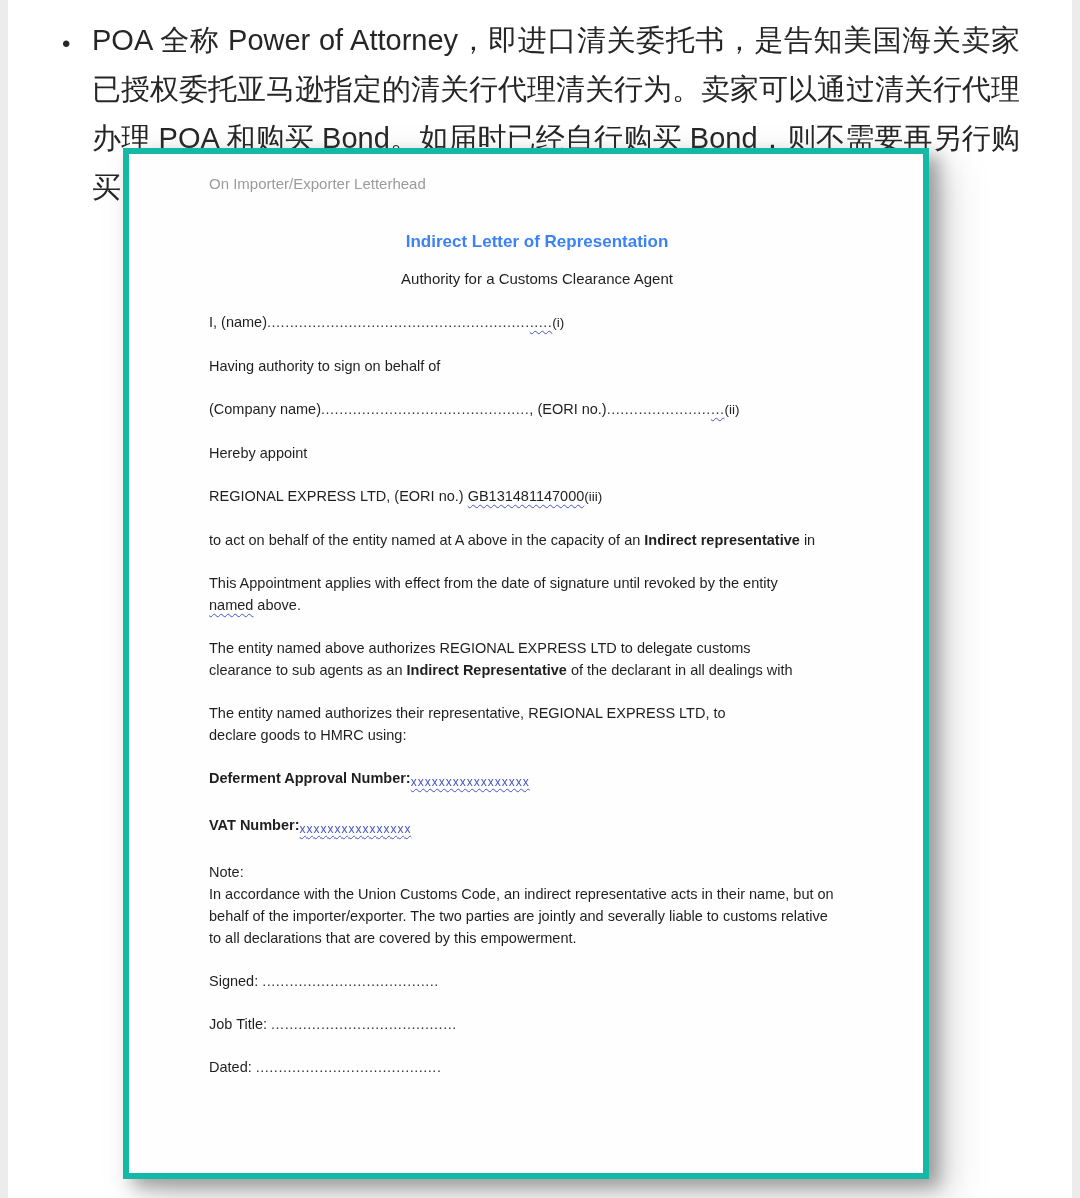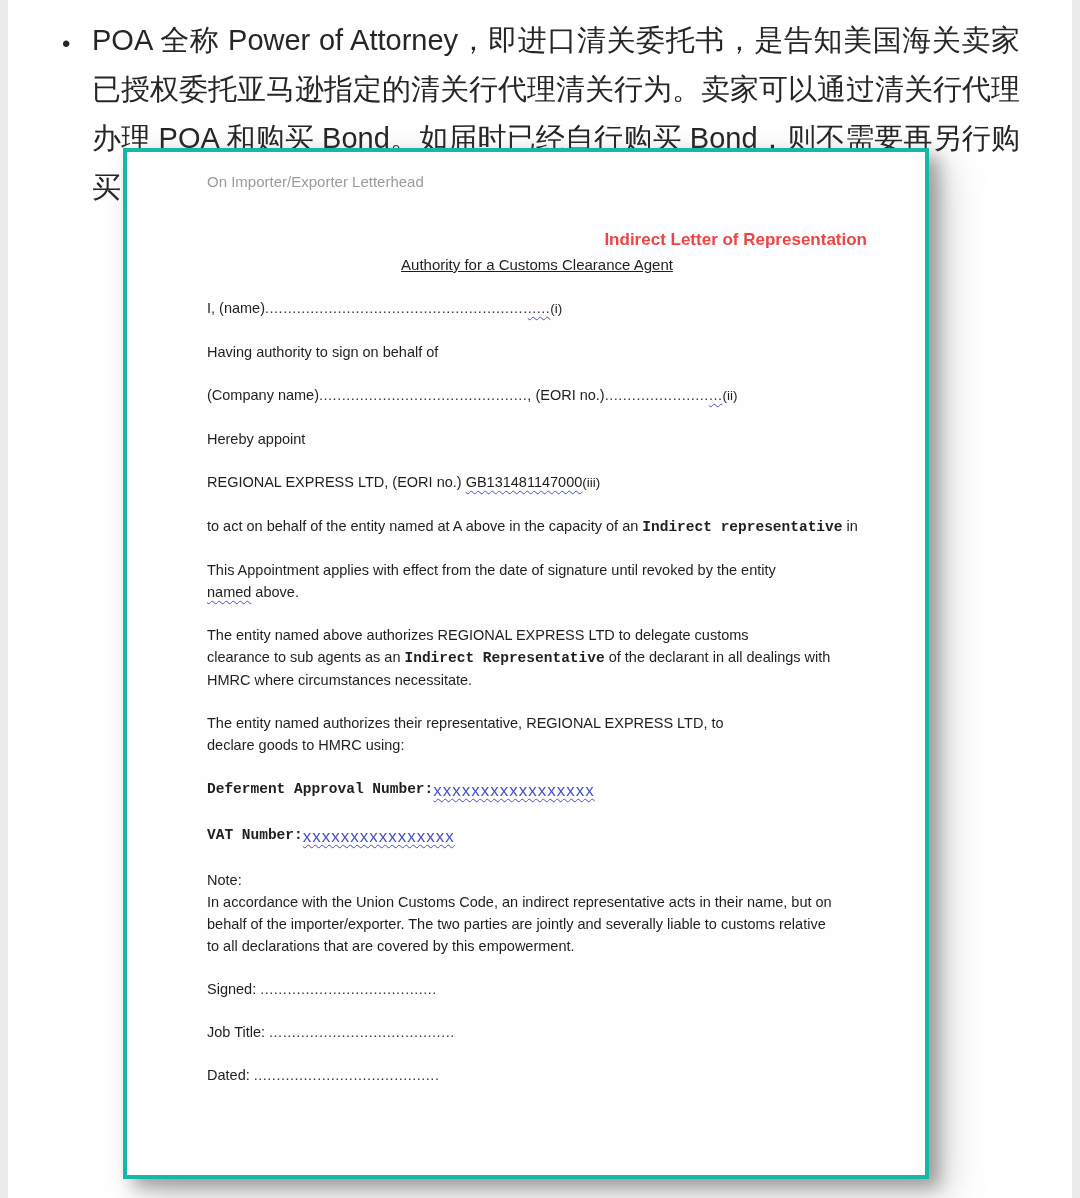--- a/index.html
+++ b/index.html
@@ -34,51 +34,51 @@
     color:#262626;
   }
   .intro-text { width:938px; text-align:justify; }
 
   
   .doc {
     position:absolute;
     left:123px; top:148px;
     width:806px; height:1031px;
     background:#fefefe;
-    border:4px solid #14b8a6;
+    border:6px solid #14b8a6;
     box-shadow: 10px 8px 16px rgba(90,90,90,.50), 20px 18px 36px rgba(130,130,130,.30);
     padding:20px 58px 8px 80px;
     font-size:14.5px;
     line-height:22px;
     color:#1f1f1f;
   }
   .doc .line { white-space:nowrap; }
   .letterhead { color:#9b9b9b; font-size:15px; line-height:20px; }
   .title {
     margin-top:38px;
-    text-align:right;
+    text-align:center;
     font-weight:700;
     font-size:17px;
     line-height:20px;
-    color:#ef4444;
+    color:#3b82f6;
   }
-  .subtitle { margin-top:4px; text-align:center; font-size:15px;text-decoration:underline; }
+  .subtitle { margin-top:16px; text-align:center; font-size:15px; }
   .p { margin-top:21px; }
   .dots { letter-spacing:0.5px; color:#333; }
-  .b { font-weight:700;font-family:Liberation Mono, monospace; }
+  .b { font-weight:700; }
   .wavy {
     text-decoration:underline;
     text-decoration-style:wavy;
     text-decoration-color:#4353c5;
     text-decoration-thickness:1px;
     text-underline-offset:3px;
   }
   .xval {
     color:#4353c5;
-    font-size:17px;
+    font-size:12px;
     letter-spacing:1px;
     vertical-align:-3px;
     text-decoration:underline;
     text-decoration-style:wavy;
     text-decoration-color:#4353c5;
     text-decoration-thickness:1px;
     text-underline-offset:2px;
   }
   .ref { font-size:13.5px; }
 </style>
@@ -124,21 +124,20 @@
     <div class="line">
       <span class="wavy">named</span><span> above.</span>
     </div>
   </div>
 
   <div class="p">
     <div class="line">The entity named above authorizes REGIONAL EXPRESS LTD to delegate customs</div>
     <div class="line">
       <span>clearance to sub agents as an </span><span class="b">Indirect Representative</span><span> of the declarant in all dealings with</span>
     </div>
-    <div class="line">HMRC where circumstances necessitate.</div>
   </div>
 
   <div class="p">
     <div class="line">The entity named authorizes their representative, REGIONAL EXPRESS LTD, to</div>
     <div class="line">declare goods to HMRC using:</div>
   </div>
 
   <div class="p line">
     <span class="b">Deferment Approval Number:</span><span class="xval">xxxxxxxxxxxxxxxxx</span>
   </div>

